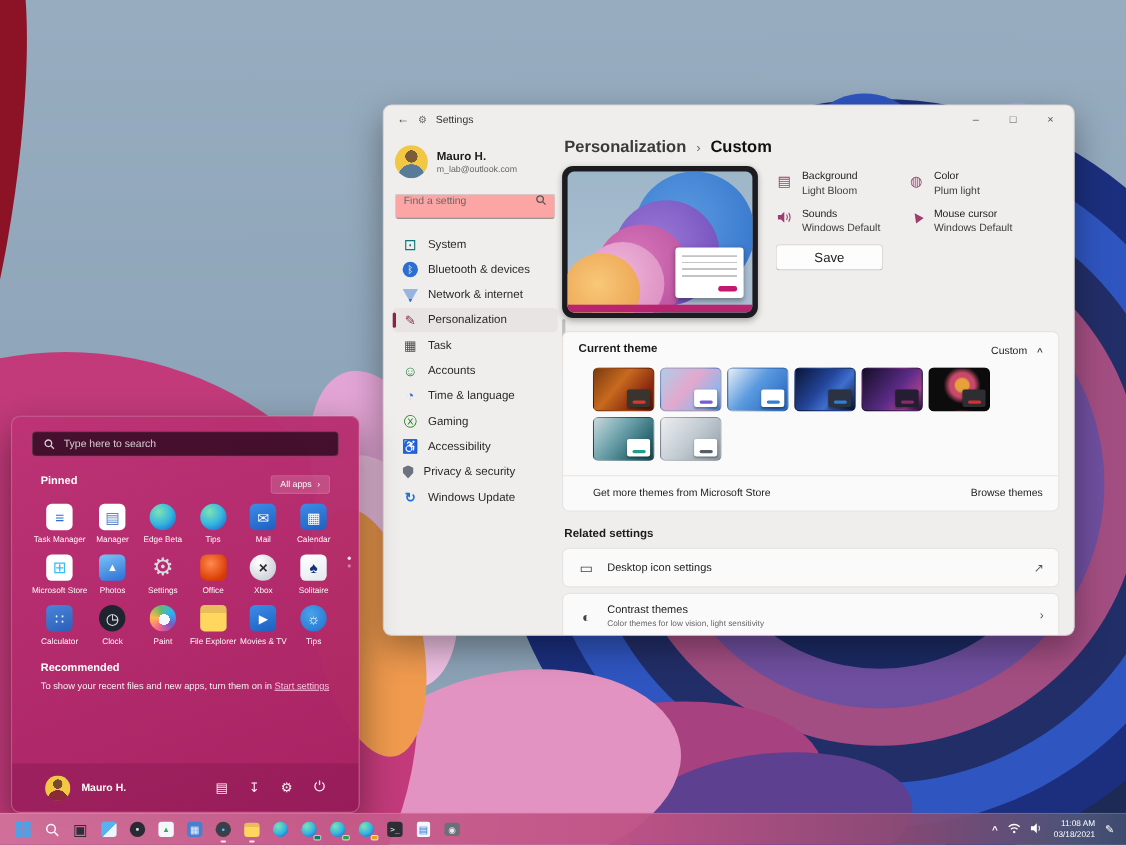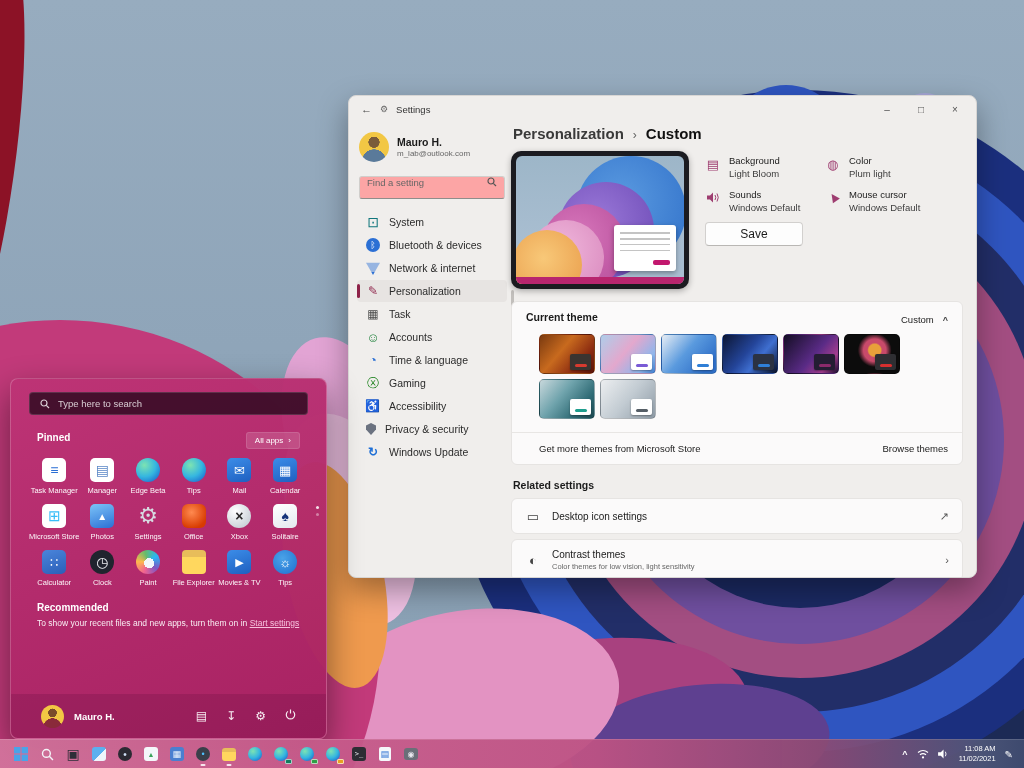--- a/index.html
+++ b/index.html
@@ -554,17 +554,17 @@
     <span><svg width="12" height="10" viewBox="0 0 12 10">
           <path d="M1 3.5 Q6 -0.5 11 3.5 M3 5.8 Q6 3.4 9 5.8" fill="none" stroke="#fff" stroke-width="1.2"></path>
           <circle cx="6" cy="8.4" r="1.1" fill="#fff"></circle>
         </svg></span>
     <span><svg width="12" height="10" viewBox="0 0 13 11">
           <polygon points="0,3.5 3,3.5 6,0.5 6,10.5 3,7.5 0,7.5" fill="#fff"></polygon>
           <path d="M8 3 Q9.5 5.5 8 8" fill="none" stroke="#fff" stroke-width="1"></path>
         </svg></span>
     <span class="clock">
       <div>11:08 AM</div>
-      <div>11/02/2021</div>
+      <div>03/18/2021</div>
     </span>
     <span class="tray-pen">✎</span>
   </span>
 </div>
 
 </body></html>

